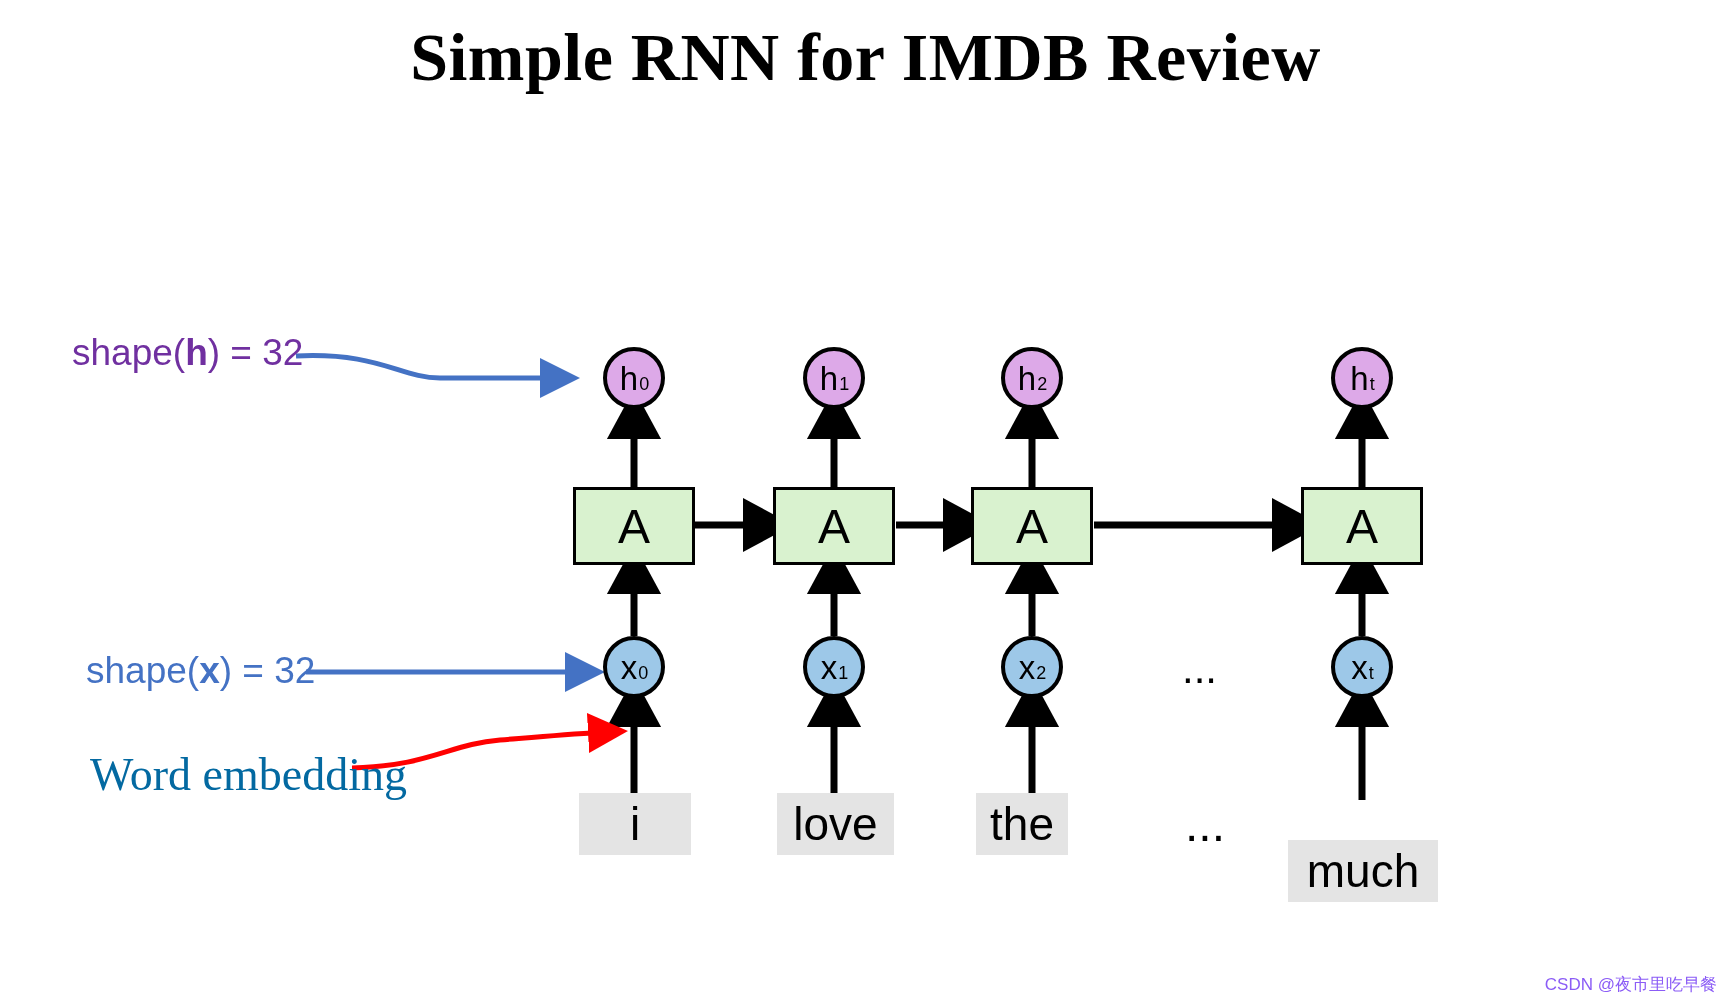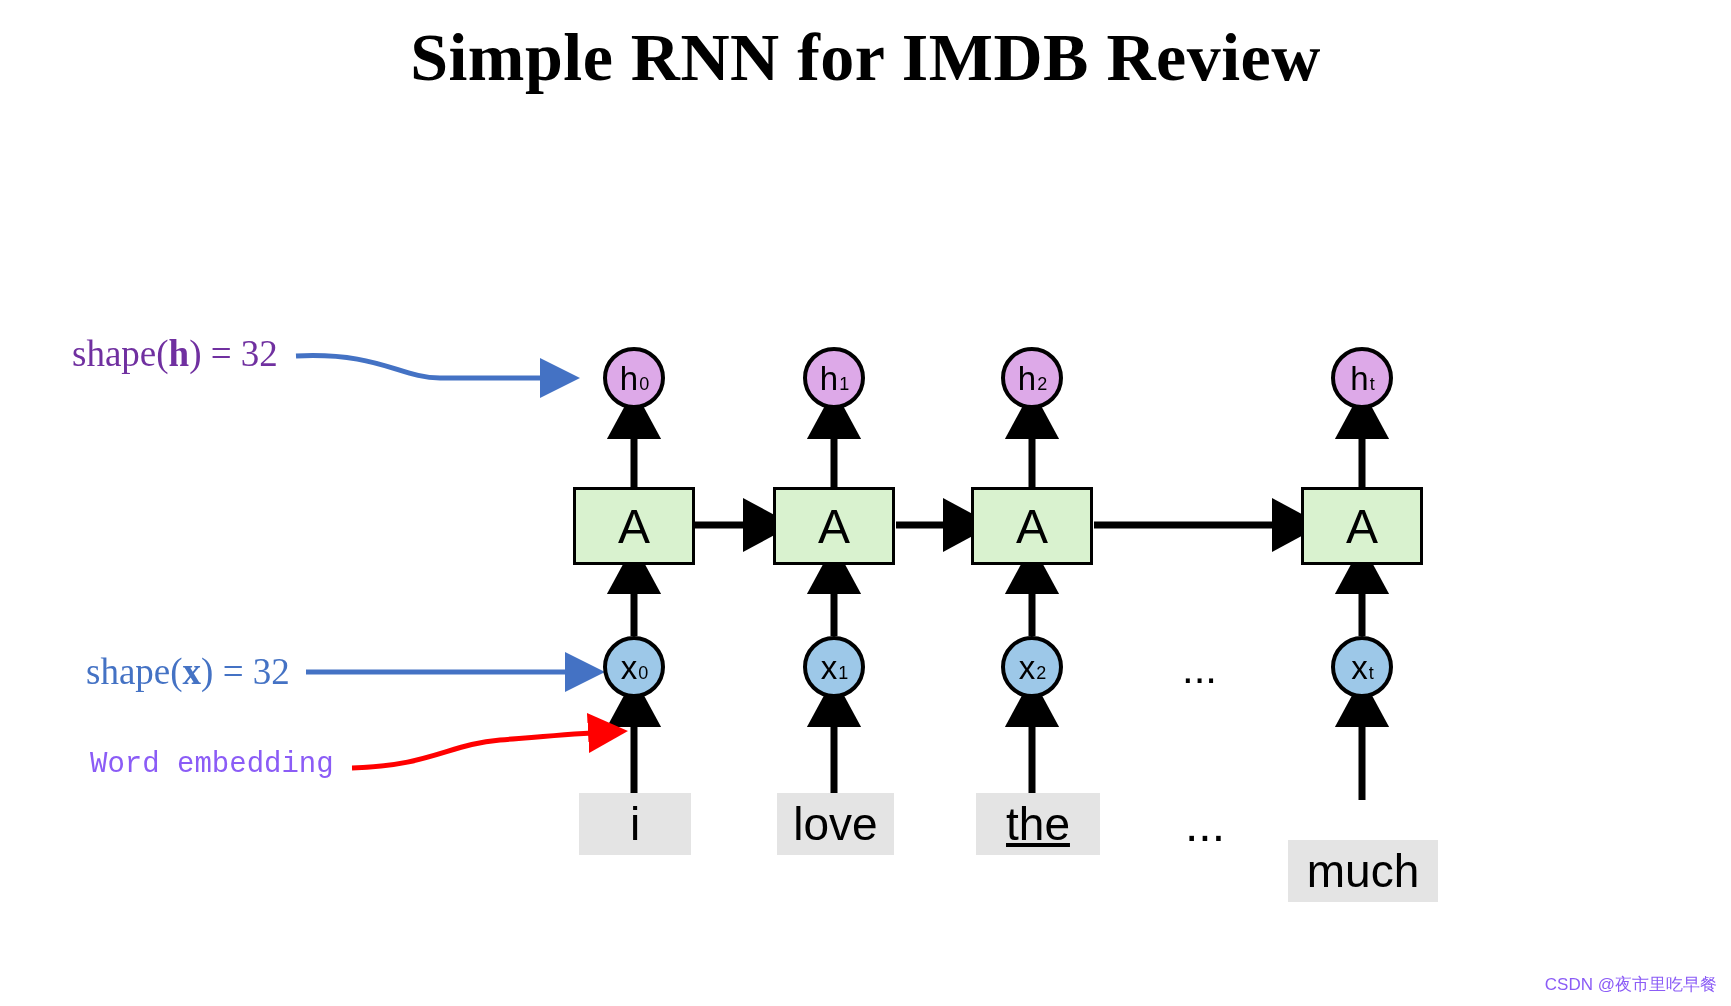--- a/index.html
+++ b/index.html
@@ -38,40 +38,40 @@
     top: 0;
     width: 1731px;
     height: 1006px;
     pointer-events: none;
   }
 
   
   .annot {
     position: absolute;
     white-space: nowrap;
-    font-family: Liberation Serif, serif;
+    font-family: Liberation Sans, sans-serif;
     font-size: 37px;
   }
   .annot b { font-weight: bold; }
   #annot-h {
     left: 72px;
     top: 332px;
     color: #7030a0;
   }
   #annot-x {
     left: 86px;
     top: 650px;
     color: #4472c4;
   }
   #annot-word {
     left: 90px;
     top: 748px;
-    color: #8b5cf6;
-    font-family: Liberation Mono, monospace;
-    font-size: 29px;
+    color: #0369a1;
+    font-family: Liberation Serif, serif;
+    font-size: 46px;
   }
 
   
   .hnode {
     position: absolute;
     width: 62px;
     height: 62px;
     border-radius: 50%;
     background: #dda9e8;
     border: 4px solid #000000;
@@ -261,20 +261,20 @@
   </div>
   <div class="xnode" style="left:1331px; top:636px;">
     <span>x</span>
       <sub>t</sub>
   </div>
 
   <div class="dots" id="dots-mid">...</div>
 
   <div class="wordbox" style="left:579px; top:793px; width:112px;">i</div>
   <div class="wordbox" style="left:777px; top:793px; width:117px;">love</div>
-  <div class="wordbox" style="left:976px; top:793px; width:124px;text-decoration:underline;">the</div>
+  <div class="wordbox" style="left:976px; top:793px; width:92px;">the</div>
   <div class="wordbox" style="left:1288px; top:840px; width:150px;">much</div>
 
   <div class="dots" id="dots-words">...</div>
 
   <div id="watermark">CSDN @夜市里吃早餐</div>
 
 </div>
 
 </body></html>

